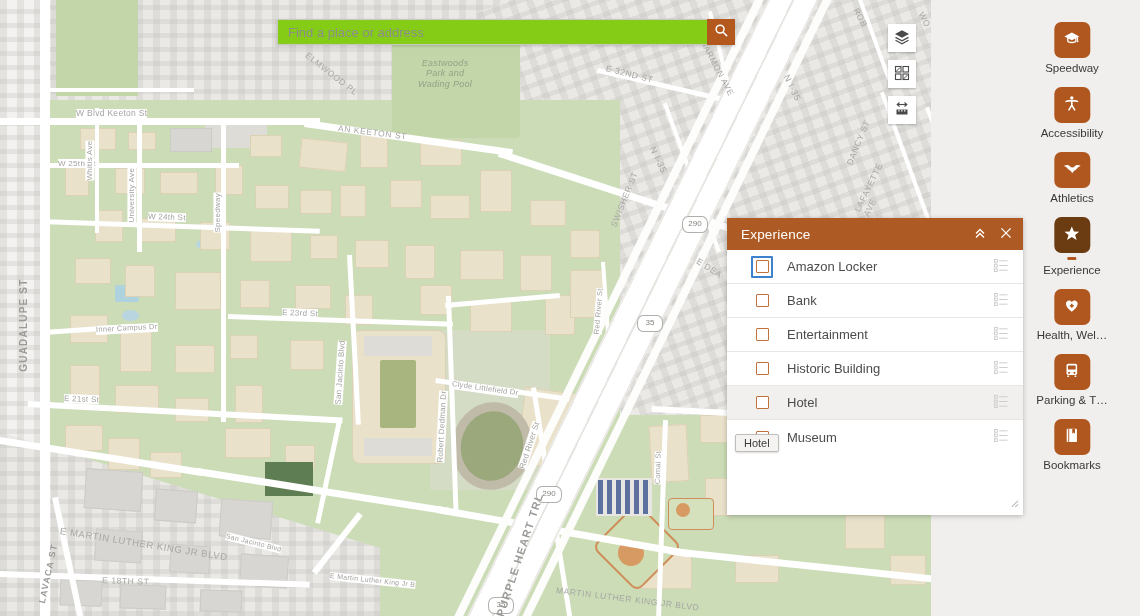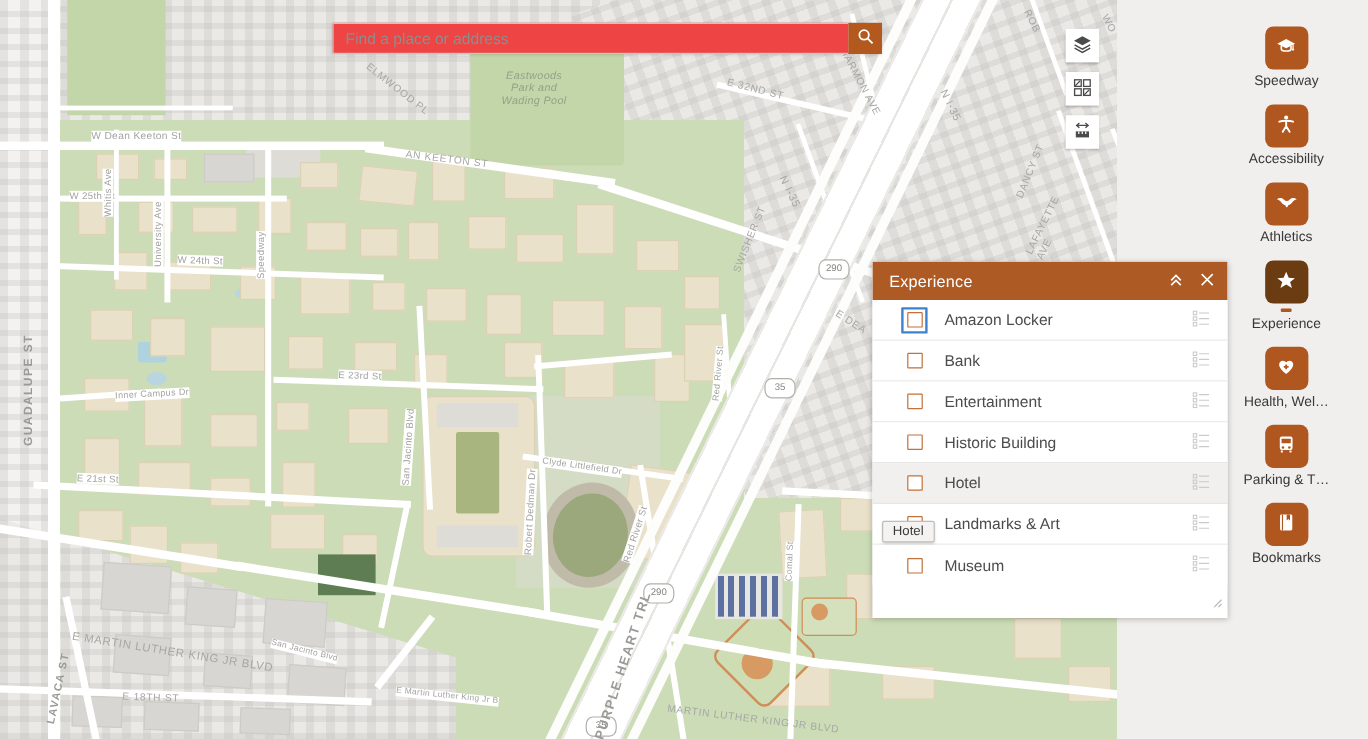--- a/index.html
+++ b/index.html
@@ -25,21 +25,21 @@
     color:#a3a3a0;letter-spacing:.3px;pointer-events:none;}
   .mlabel.park{color:#93a287;text-align:center;}
   .mlabel.st2{color:#a7a7a4;letter-spacing:.6px;}
   .mlabel.major{color:#9a9a97;letter-spacing:1.2px;font-weight:bold;}
   .shield{position:absolute;width:24px;height:15px;background:#fff;border:1px solid #b1afac;
     border-radius:6px/7px;color:#83837f;font-size:8px;text-align:center;line-height:14px;}
 
   
   #searchbar{position:absolute;left:277px;top:19px;width:458px;height:26px;display:flex;
     box-shadow:0 1px 3px rgba(0,0,0,.18);z-index:15;}
-  #search-input{flex:1;border:1px solid #c9c7c4;border-right:none;background:#ef4444;
+  #search-input{flex:1;border:1px solid #c9c7c4;border-right:none;background:#84cc16;
     padding:0 10px;font-size:13px;font-family:"Liberation Sans",sans-serif;color:#333;outline:none;}
   #search-input::placeholder{color:#8d8d8d;}
   #search-btn{width:28px;border:none;background:#b4591e;display:flex;align-items:center;
     justify-content:center;cursor:pointer;}
 
   
   .mapctl{position:absolute;left:888px;width:28px;height:28px;background:#fff;border:none;
     box-shadow:0 1px 2px rgba(0,0,0,.25);display:flex;align-items:center;justify-content:center;
     cursor:pointer;z-index:15;padding:0;}
 
@@ -235,21 +235,21 @@
         <div class="mlabel park" style="left: 418px; top: 58px; font-size: 9px; transform: rotate(0deg); font-style: italic;">Eastwoods
 Park and
 Wading Pool</div>
         <div class="mlabel st2" style="left: 306px; top: 50px; font-size: 8.5px; transform: rotate(38deg);">ELMWOOD PL</div>
         <div class="mlabel st2" style="left: 606px; top: 64px; font-size: 8.5px; transform: rotate(14deg);">E 32ND ST</div>
         <div class="mlabel st2" style="left: 702px; top: 36px; font-size: 8.5px; transform: rotate(62deg);">HARMON AVE</div>
         <div class="mlabel st2" style="left: 855px; top: 4px; font-size: 8.5px; transform: rotate(62deg);">ROB</div>
         <div class="mlabel st2" style="left: 920px; top: 8px; font-size: 8.5px; transform: rotate(62deg);">WO</div>
         <div class="mlabel st2" style="left: 786px; top: 70px; font-size: 9px; transform: rotate(64deg);">N I-35</div>
         <div class="mlabel st2" style="left: 652px; top: 142px; font-size: 9px; transform: rotate(64deg);">N I-35</div>
-        <div class="mlabel st" style="left: 76px; top: 109px; font-size: 8.5px; transform: rotate(0deg);">W Dean Keeton St</div>
+        <div class="mlabel st" style="left: 76px; top: 109px; font-size: 8.5px; transform: rotate(0deg);">W Blvd Keeton St</div>
         <div class="mlabel st2" style="left: 338px; top: 124px; font-size: 8.5px; transform: rotate(7deg);">AN KEETON ST</div>
         <div class="mlabel st2" style="left: 697px; top: 256px; font-size: 8.5px; transform: rotate(33deg);">E DEA</div>
         <div class="mlabel st2" style="left: 614px; top: 222px; font-size: 8.5px; transform: rotate(-68deg);">SWISHER ST</div>
         <div class="mlabel st2" style="left: 850px; top: 160px; font-size: 8.5px; transform: rotate(-68deg);">DANCY ST</div>
         <div class="mlabel st2" style="left: 862px; top: 204px; font-size: 8.5px; transform: rotate(-64deg);">LAFAYETTE AVE</div>
         <div class="mlabel st" style="left: 58px; top: 159px; font-size: 8px; transform: rotate(0deg);">W 25th St</div>
         <div class="mlabel st" style="left: 90px; top: 176px; font-size: 8px; transform: rotate(-90deg);">Whitis Ave</div>
         <div class="mlabel st" style="left: 132px; top: 218px; font-size: 8px; transform: rotate(-90deg);">University Ave</div>
         <div class="mlabel st" style="left: 218px; top: 228px; font-size: 8px; transform: rotate(-90deg);">Speedway</div>
         <div class="mlabel st" style="left: 148px; top: 212px; font-size: 8px; transform: rotate(2deg);">W 24th St</div>
@@ -488,38 +488,20 @@
                   <rect x="1" y="11.5" width="3" height="3"></rect>
                   <path d="M6 13h9"></path>
                 </g>
               </svg></span>
           </button>
         </div>
         <div class="prow">
           <span class="cbwrap">
             <span class="cbox"></span>
           </span>
-          <span class="prow-label">Landmarks &amp; Art</span>
-          <button class="legend-btn">
-            <span><svg width="16" height="15" viewBox="0 0 16 16">
-                <g stroke="#cbcbcb" fill="none" stroke-width="1">
-                  <rect x="1" y="1.5" width="3" height="3"></rect>
-                  <path d="M6 3h9"></path>
-                  <rect x="1" y="6.5" width="3" height="3"></rect>
-                  <path d="M6 8h9"></path>
-                  <rect x="1" y="11.5" width="3" height="3"></rect>
-                  <path d="M6 13h9"></path>
-                </g>
-              </svg></span>
-          </button>
-        </div>
-        <div class="prow">
-          <span class="cbwrap">
-            <span class="cbox"></span>
-          </span>
           <span class="prow-label">Museum</span>
           <button class="legend-btn">
             <span><svg width="16" height="15" viewBox="0 0 16 16">
                 <g stroke="#cbcbcb" fill="none" stroke-width="1">
                   <rect x="1" y="1.5" width="3" height="3"></rect>
                   <path d="M6 3h9"></path>
                   <rect x="1" y="6.5" width="3" height="3"></rect>
                   <path d="M6 8h9"></path>
                   <rect x="1" y="11.5" width="3" height="3"></rect>
                   <path d="M6 13h9"></path>

